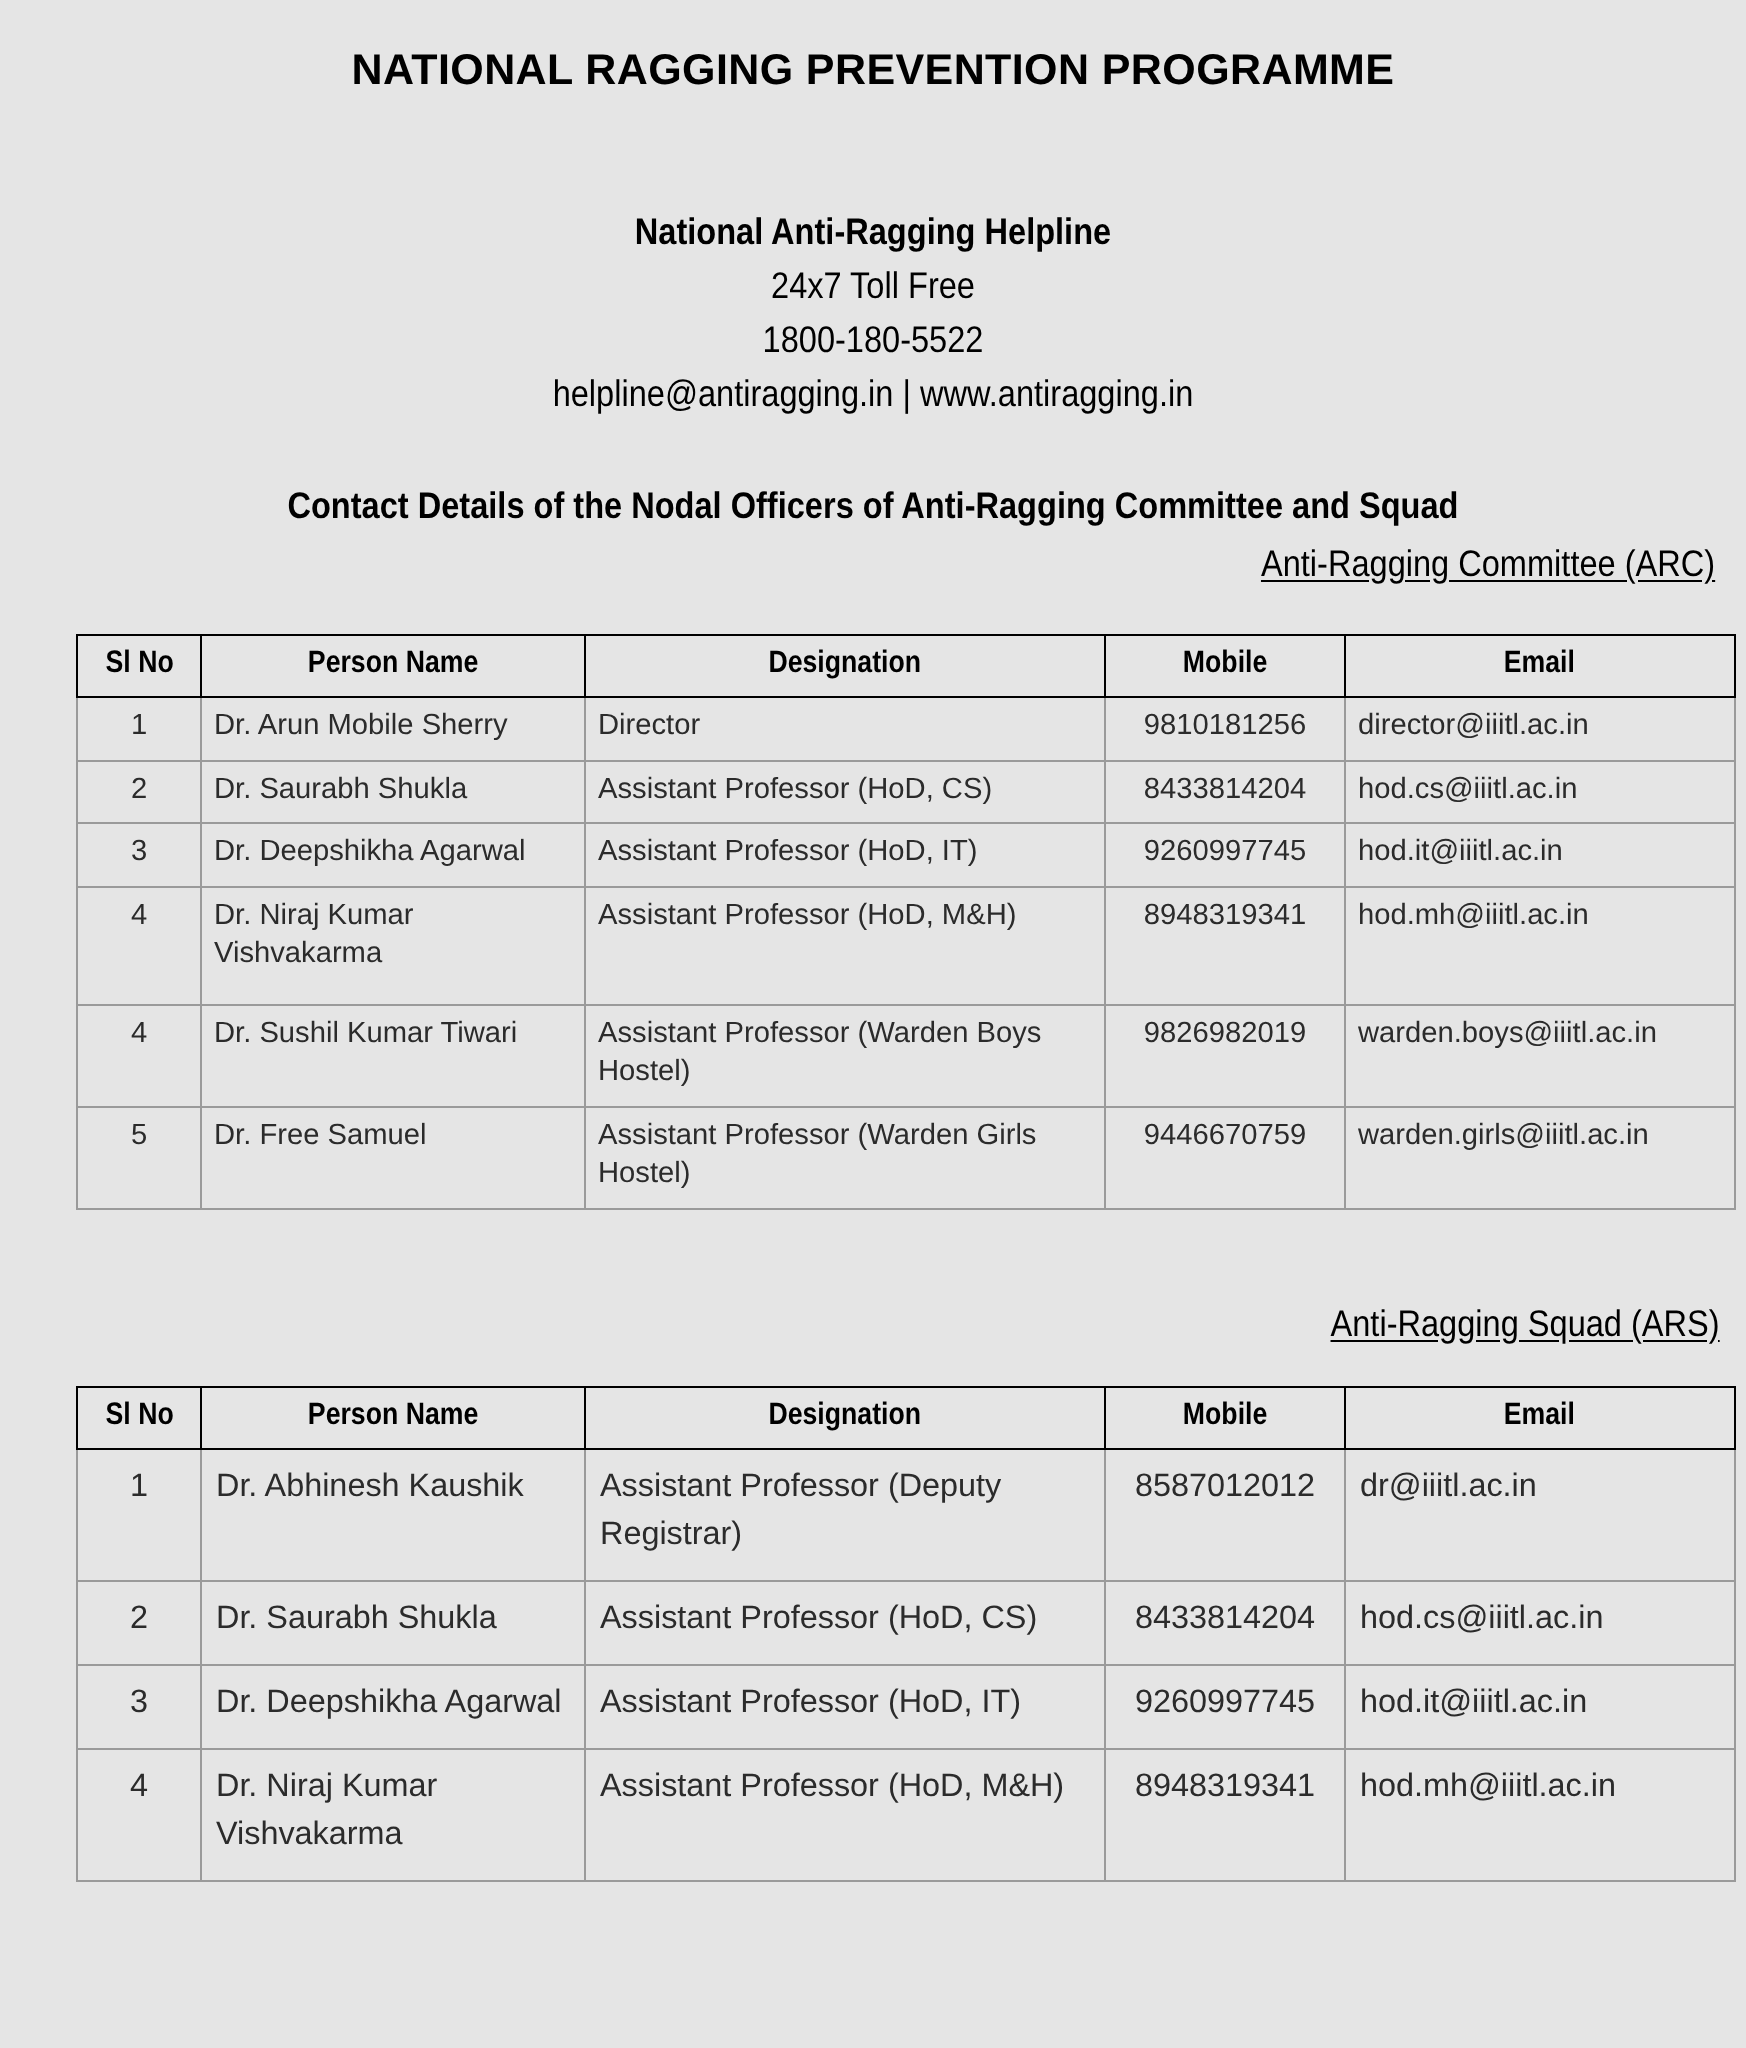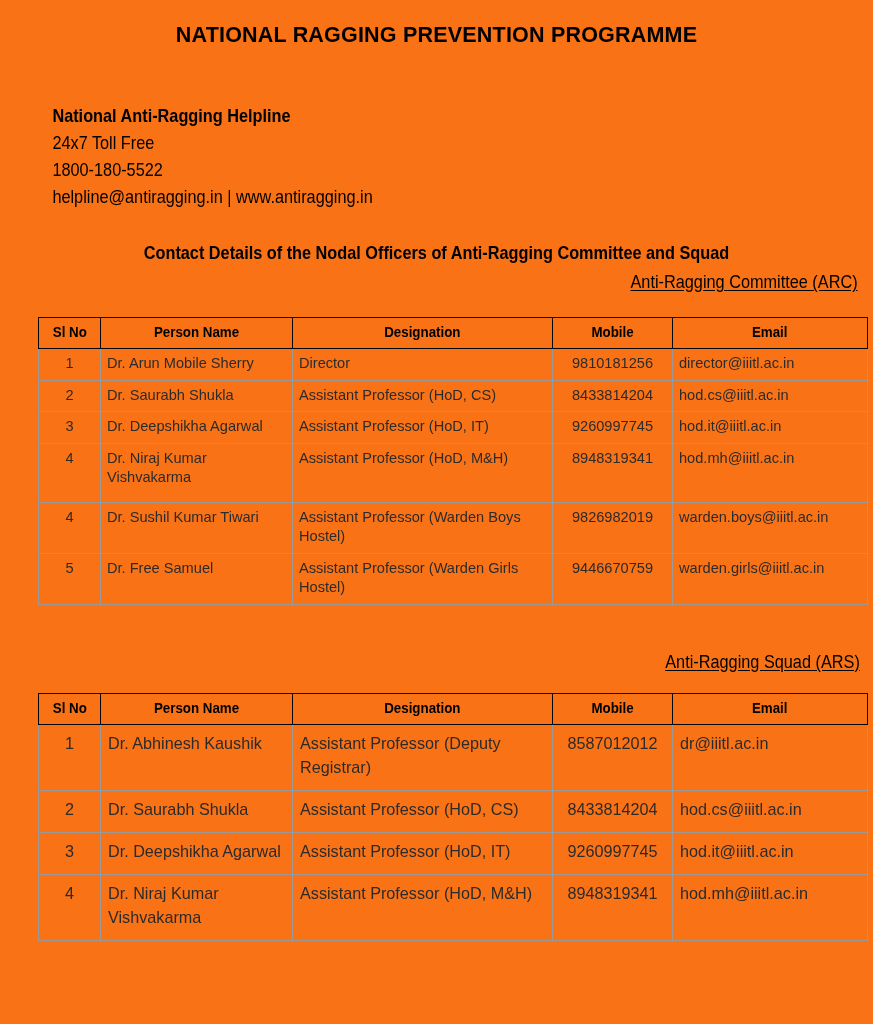--- a/index.html
+++ b/index.html
@@ -12,36 +12,36 @@
     height: 1024px;
     font-family: "Liberation Sans", sans-serif;
     color: #000000;
     overflow: hidden;
   }
 
   .page {
     position: relative;
     width: 873px;
     height: 1024px;
-    background: #f97316;
+    background: #e5e5e5;
   }
 
   
   .doc-title {
     text-align: center;
     font-family: "Liberation Sans", sans-serif;
     font-weight: bold;
     font-size: 21.5px;
     letter-spacing: 0.2px;
     margin: 0;
     padding-top: 23px;
   }
 
   .block {
-    text-align: left;
+    text-align: center;
   }
 
   .block .line {
     display: block;
     font-family: "Liberation Sans", sans-serif;
     font-size: 18.5px;
     line-height: 27px;
     transform: scaleX(0.88);
   }
 

